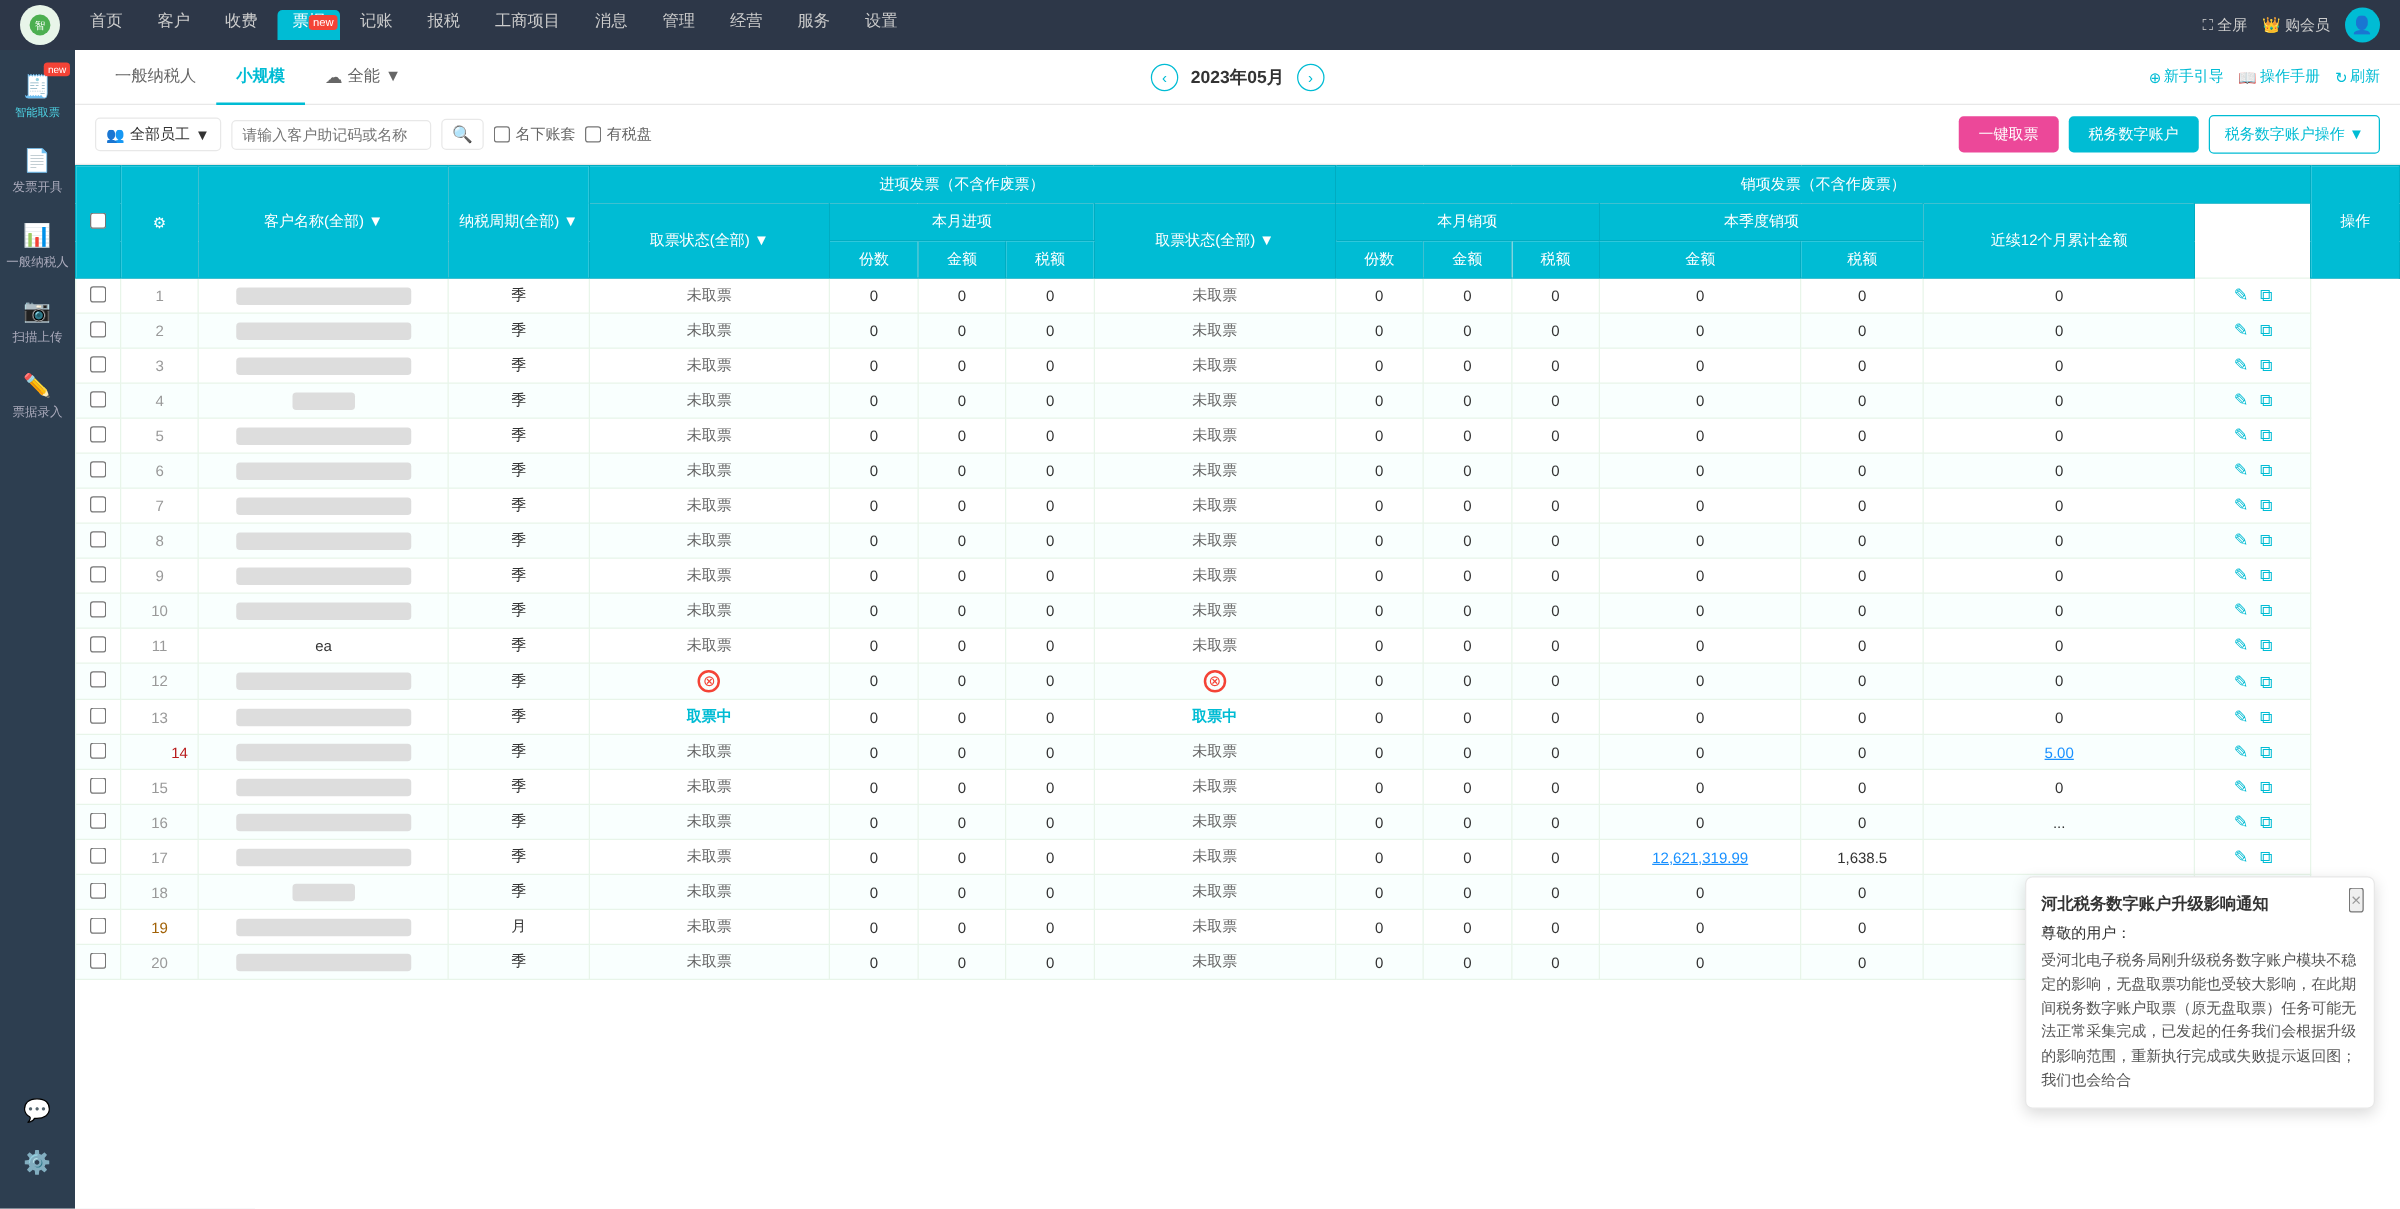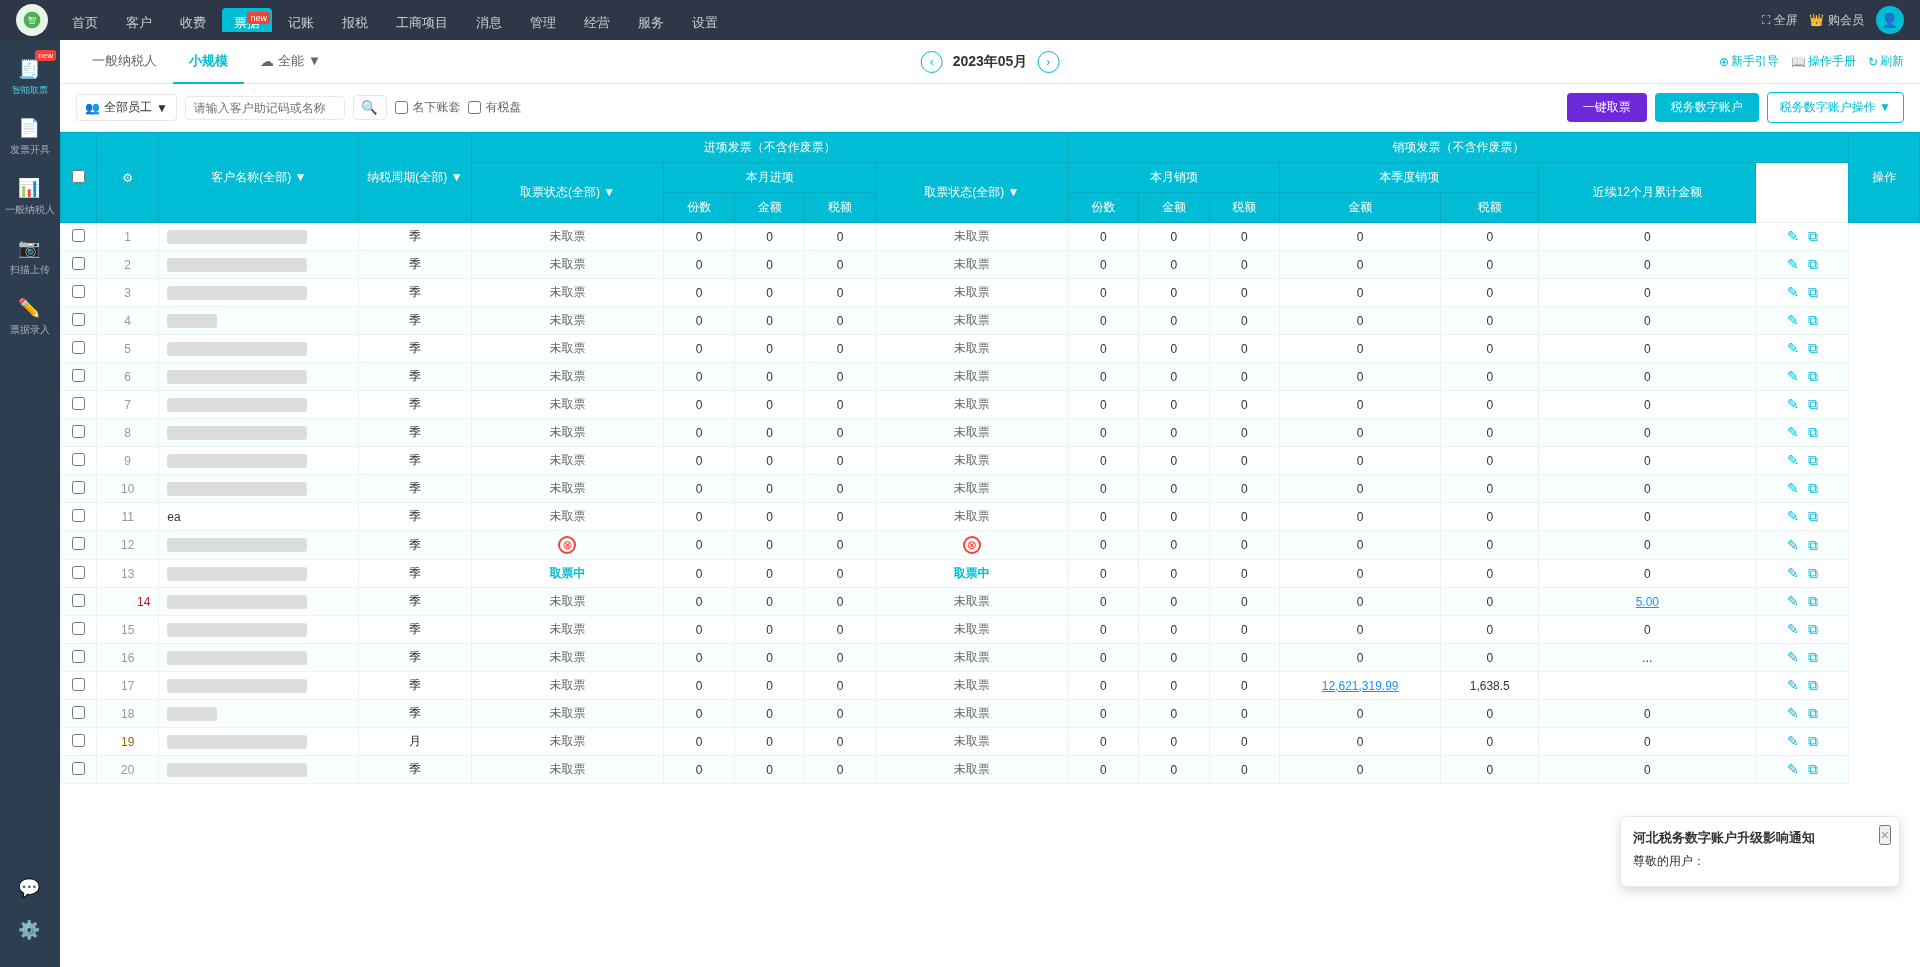--- a/index.html
+++ b/index.html
@@ -20,21 +20,21 @@
       border-radius: 50%;
       display: flex; align-items: center; justify-content: center;
       margin-right: 8px;
       flex-shrink: 0;
     }
     .top-nav .logo svg { width: 20px; height: 20px; }
     .nav-item {
       color: #ccc;
       padding: 0 12px;
       height: 24px;
-      display: flex; align-items: flex-end;
+      display: flex; align-items: flex-start;
       cursor: pointer;
       font-size: 13px;
       position: relative;
     }
     .nav-item.active {
       background: #00bcd4;
       color: #fff;
       border-radius: 4px 4px 0 0;
     }
     .nav-badge {
@@ -172,21 +172,21 @@
       color: #666;
     }
     .checkbox-label {
       display: flex; align-items: center; gap: 4px;
       font-size: 12px;
       color: #666;
       cursor: pointer;
     }
     .toolbar-right { margin-left: auto; display: flex; gap: 8px; align-items: center; }
     .btn-primary {
-      background: #6d28d9;
+      background: #ec4899;
       color: #fff;
       border: none;
       border-radius: 4px;
       padding: 6px 16px;
       cursor: pointer;
       font-size: 12px;
     }
     .btn-teal {
       background: #00bcd4;
       color: #fff;
@@ -234,21 +234,21 @@
       background: #00bcd4;
     }
     tbody tr:nth-child(even) { background: #f9fffe; }
     tbody td {
       padding: 5px 8px;
       text-align: center;
       border: 1px solid #e8f5e9;
       white-space: nowrap;
       color: #333;
     }
-    tbody td.name-cell { text-align: left; max-width: 200px; overflow: hidden; }
+    tbody td.name-cell { text-align: center; max-width: 200px; overflow: hidden; }
     .blurred {
       background: #ddd;
       border-radius: 3px;
       color: transparent;
       user-select: none;
       display: inline-block;
       min-width: 80px;
       height: 14px;
     }
     .blurred-short { min-width: 50px; }
@@ -957,13 +957,14 @@
       </table>
     </div>
 
   </div>
 </div>
 
 <div class="notification-popup">
   <button class="close-btn">×</button>
   <div class="title">河北税务数字账户升级影响通知</div>
   <div style="margin-bottom:4px;">尊敬的用户：</div>
+  <div style="line-height:1.6;color:#555;">受河北电子税务局刚升级税务数字账户模块不稳定的影响，无盘取票功能也受较大影响，在此期间税务数字账户取票（原无盘取票）任务可能无法正常采集完成，已发起的任务我们会根据升级的影响范围，重新执行完成或失败提示返回图；我们也会给合</div>
 </div>
 
 </body></html>

